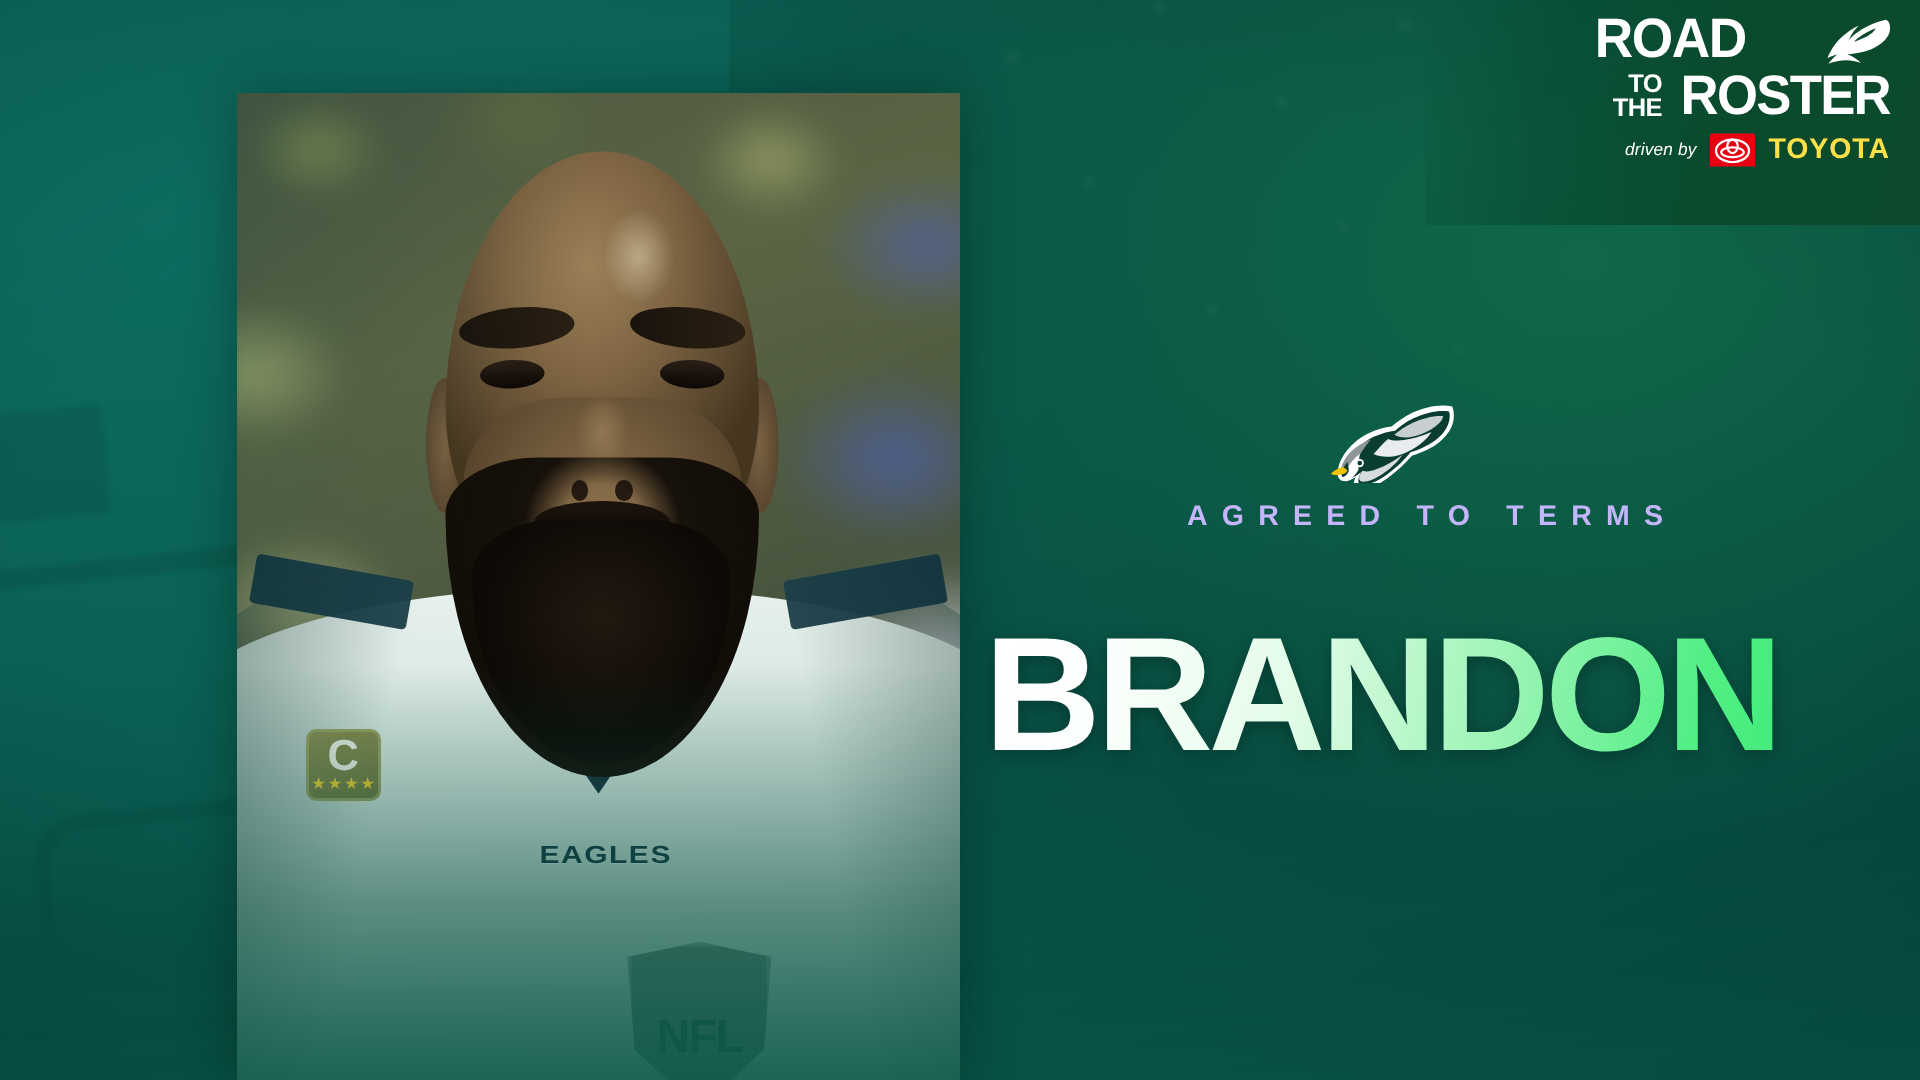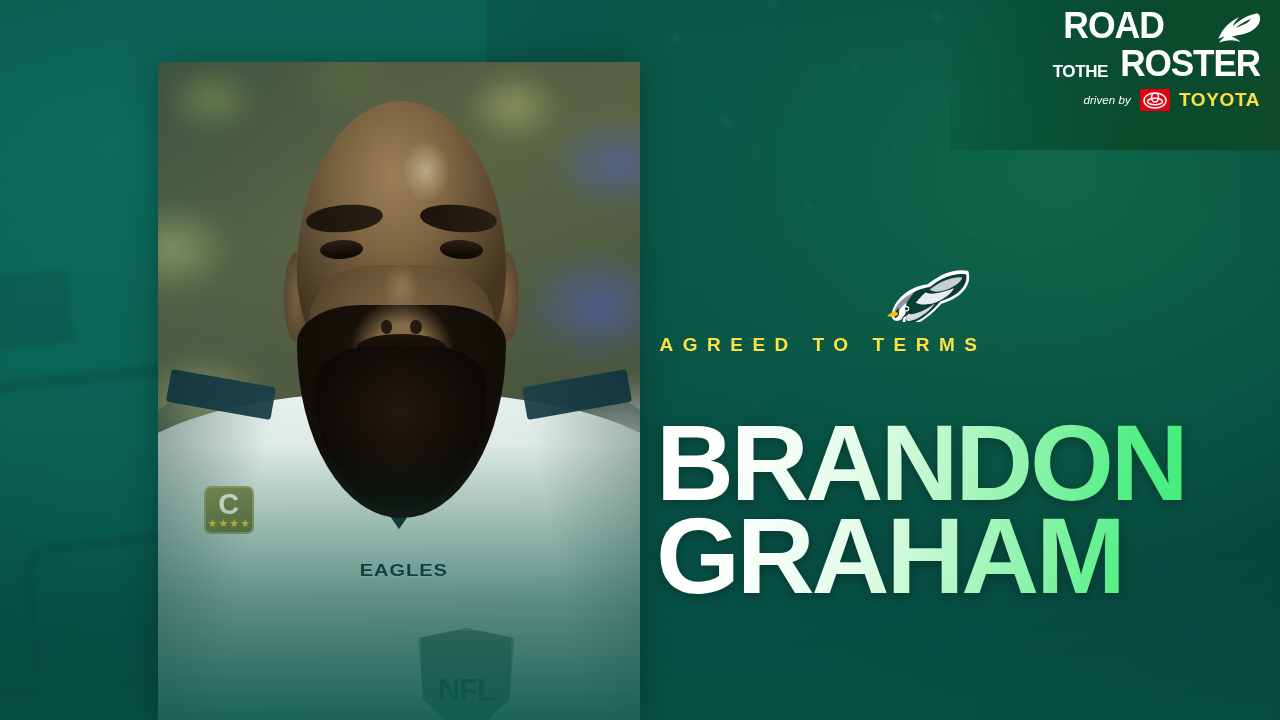--- a/index.html
+++ b/index.html
@@ -103,21 +103,21 @@
   }
   .rtr-eagle-sm{
     width:52px; height:34px; margin-left:4px; margin-top:1px;
     flex:0 0 auto;
   }
   .rtr-row2{
     display:flex; align-items:flex-end; justify-content:flex-end;
     margin-top:-2px;
   }
   .rtr-tothe{
-    display:flex; align-items:flex-end;
+    display:flex; flex-direction:column; align-items:flex-end;
     margin-right:5px; margin-bottom:1px;
   }
   .rtr-to, .rtr-the{
     font-size:17px; font-weight:bold; line-height:16px; letter-spacing:-.4px;
   }
   .rtr-roster{
     font-size:37px; font-weight:bold; line-height:35px;
     letter-spacing:-1.2px;
     transform:scaleX(.95); transform-origin:right bottom;
   }
@@ -359,22 +359,22 @@
     background:linear-gradient(110deg, rgba(6,70,62,.20) 0%, rgba(6,70,62,0) 35%);
   }
 
   
   .eagle-big{
     position:absolute; left:878px; top:266px;
     width:92px; height:56px;
   }
   .agreed{
     position:absolute; left:650px; top:334px;
-    width:600px; 
-    color:#fde047;
+    width:600px; text-align:center;
+    color:#c4b5fd;
     font-size:19px; font-weight:bold;
     letter-spacing:9.5px;
     text-indent:9.5px;
   }
   .name-block{
     position:absolute; left:656px; top:414px;
     width:600px;
   }
   .name-line{
     font-size:108px; font-weight:bold; line-height:97px;
@@ -506,16 +506,15 @@
       <circle cx="62" cy="92" r="6" fill="#ffffff"></circle>
       <circle cx="62" cy="92" r="3.4" fill="#0a3d32"></circle>
       <path fill="#f5c400" d="M36 98c-7 2-13 6-16 10 5 2 12 2 18 0 3-1 5-3 6-5-2-3-5-5-8-5z"></path>
     </g>
   </svg>
 
   <div class="agreed">AGREED TO TERMS</div>
 
   <div class="name-block">
     <div class="name-line l1">BRANDON</div>
-    <div class="name-line l2">GRAHAM</div>
   </div>
 
 </div>
 
 </body></html>

